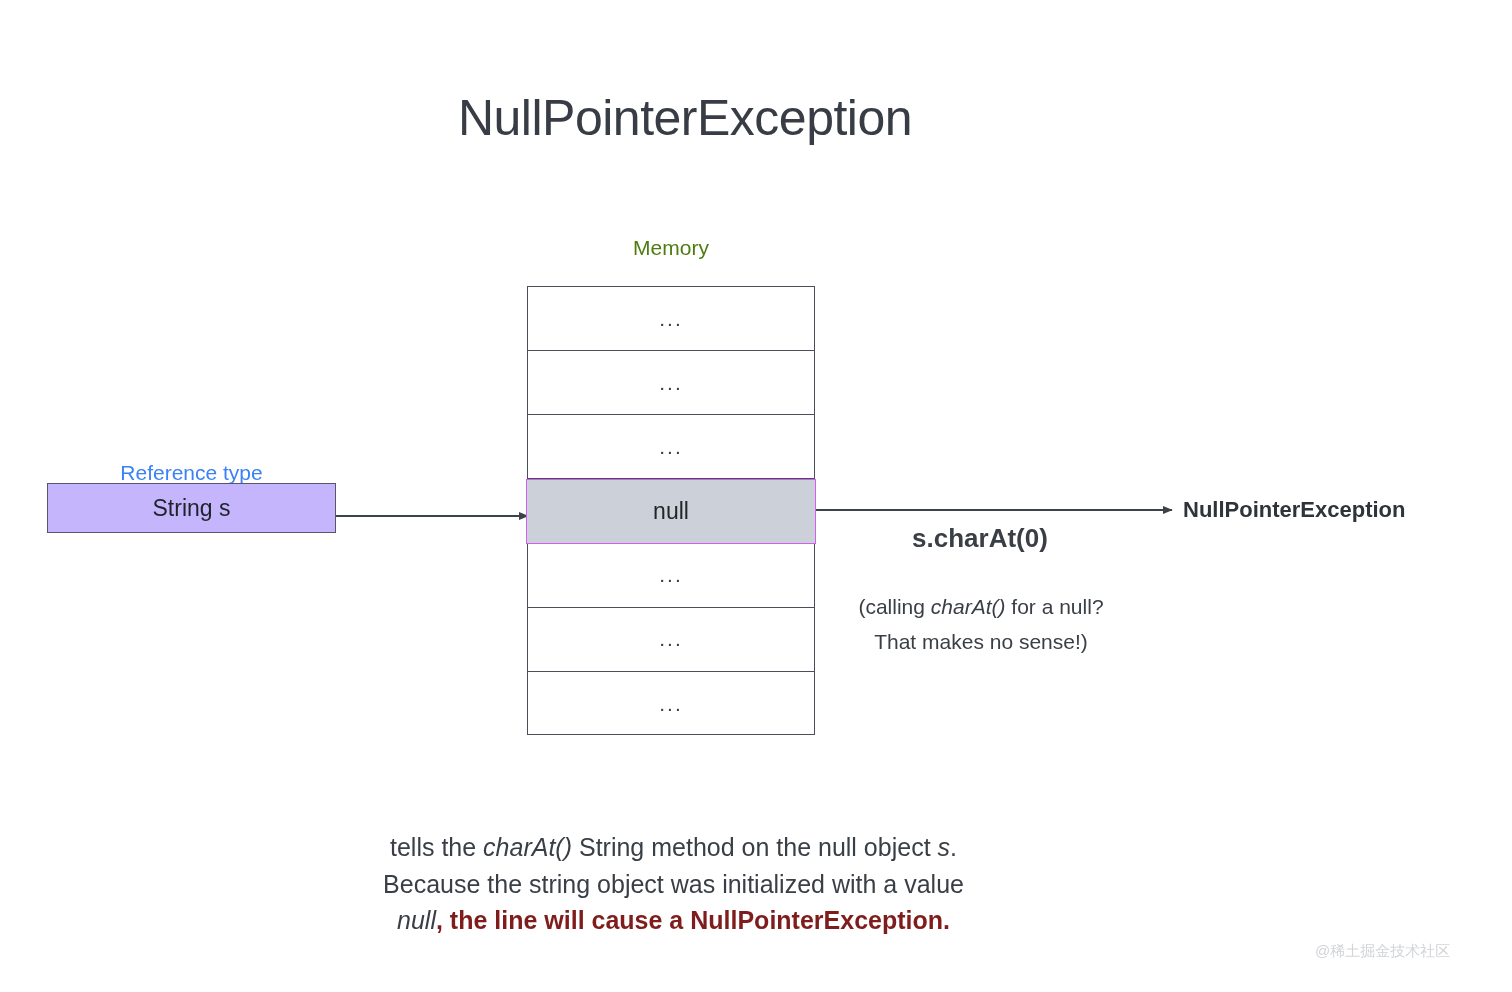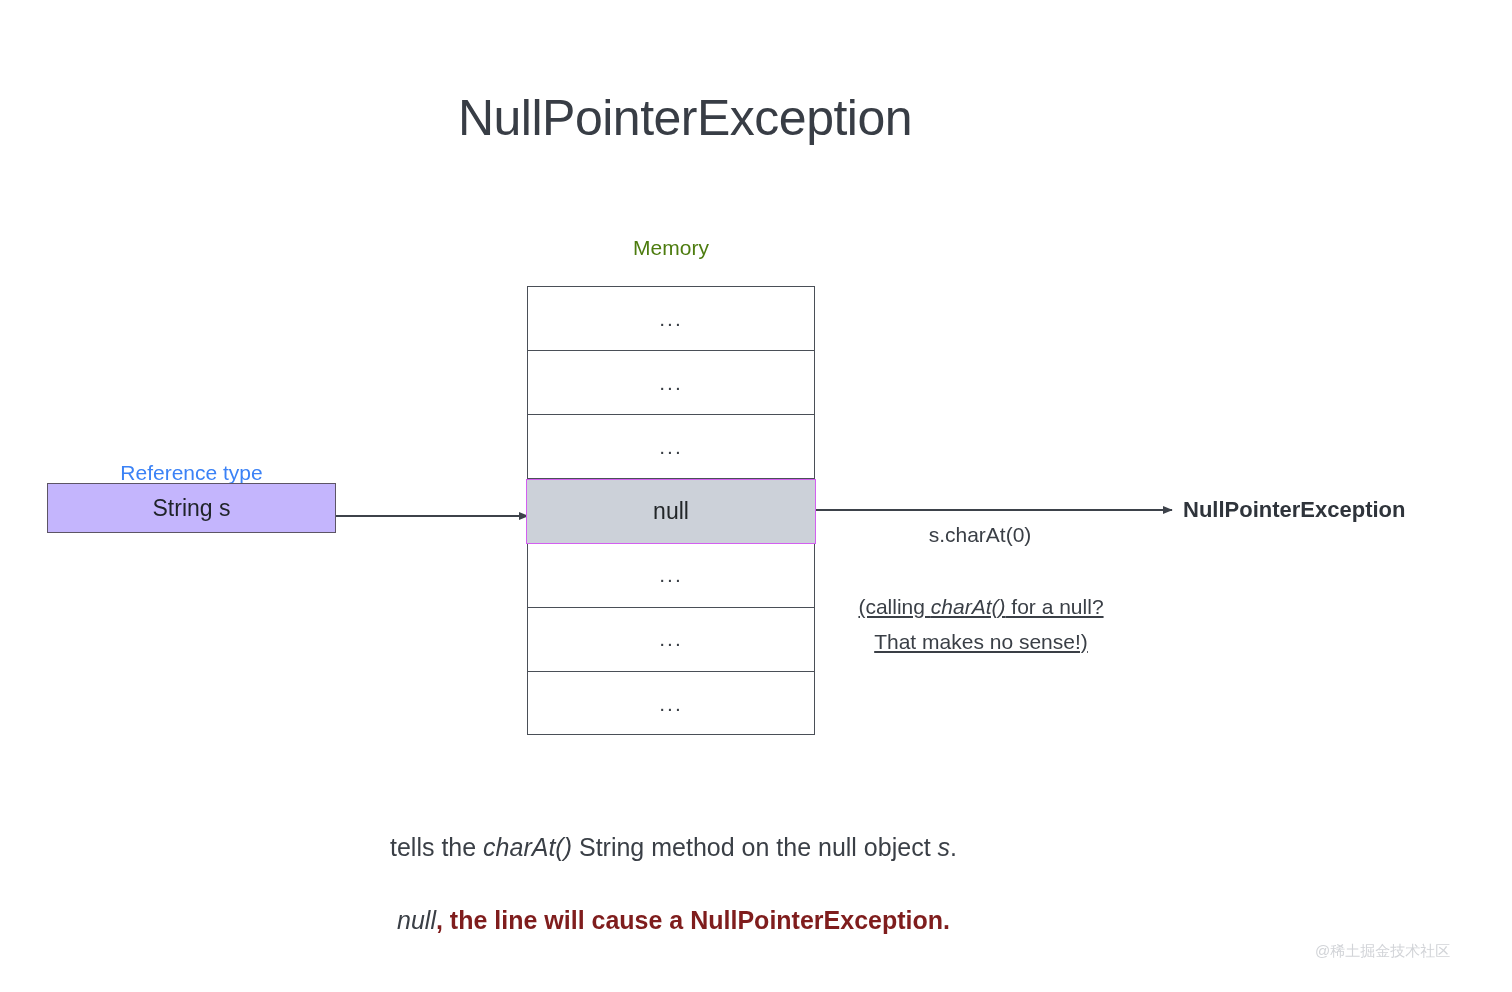--- a/index.html
+++ b/index.html
@@ -116,33 +116,33 @@
     pointer-events: none;
   }
 
   
   .charat-call {
     position: absolute;
     left: 845px;
     top: 523px;
     width: 270px;
     text-align: center;
-    font-size: 21px;
-    color: #3a3f46;
+    font-size: 26px;
+    color: #3a3f46;
+    font-weight: bold;
   }
   .charat-note {
     position: absolute;
     left: 835px;
     top: 590px;
     width: 292px;
     text-align: center;
     font-size: 21px;
     line-height: 1.65;
     color: #3a3f46;
-    text-decoration: underline;
   }
   .charat-note i { font-style: italic; }
 
   .npe-result {
     position: absolute;
     left: 1183px;
     top: 497px;
     font-size: 22px;
     font-weight: 700;
     color: #2f343b;
@@ -204,15 +204,15 @@
 
   <line x1="816" y1="510" x2="1172" y2="510" stroke="#3d424a" stroke-width="2" marker-end="url(#ah)"></line>
 </svg>
 
 <div class="charat-call">s.charAt(0)</div>
 
 <div class="charat-note"><span>(calling </span><i>charAt()</i><span> for a null? That makes no sense!)</span></div>
 
 <div class="npe-result">NullPointerException</div>
 
-<div class="explainer"><br><span>tells the </span><i>charAt()</i><span> String method on the null object </span><i>s</i><span>.</span><br><br><i>null</i><b>, the line will cause a NullPointerException.</b></div>
+<div class="explainer"><br><span>tells the </span><i>charAt()</i><span> String method on the null object </span><i>s</i><span>.</span><br><span>Because the string object was initialized with a value</span><br><i>null</i><b>, the line will cause a NullPointerException.</b></div>
 
 <div class="watermark">@稀土掘金技术社区</div>
 
 </body></html>

